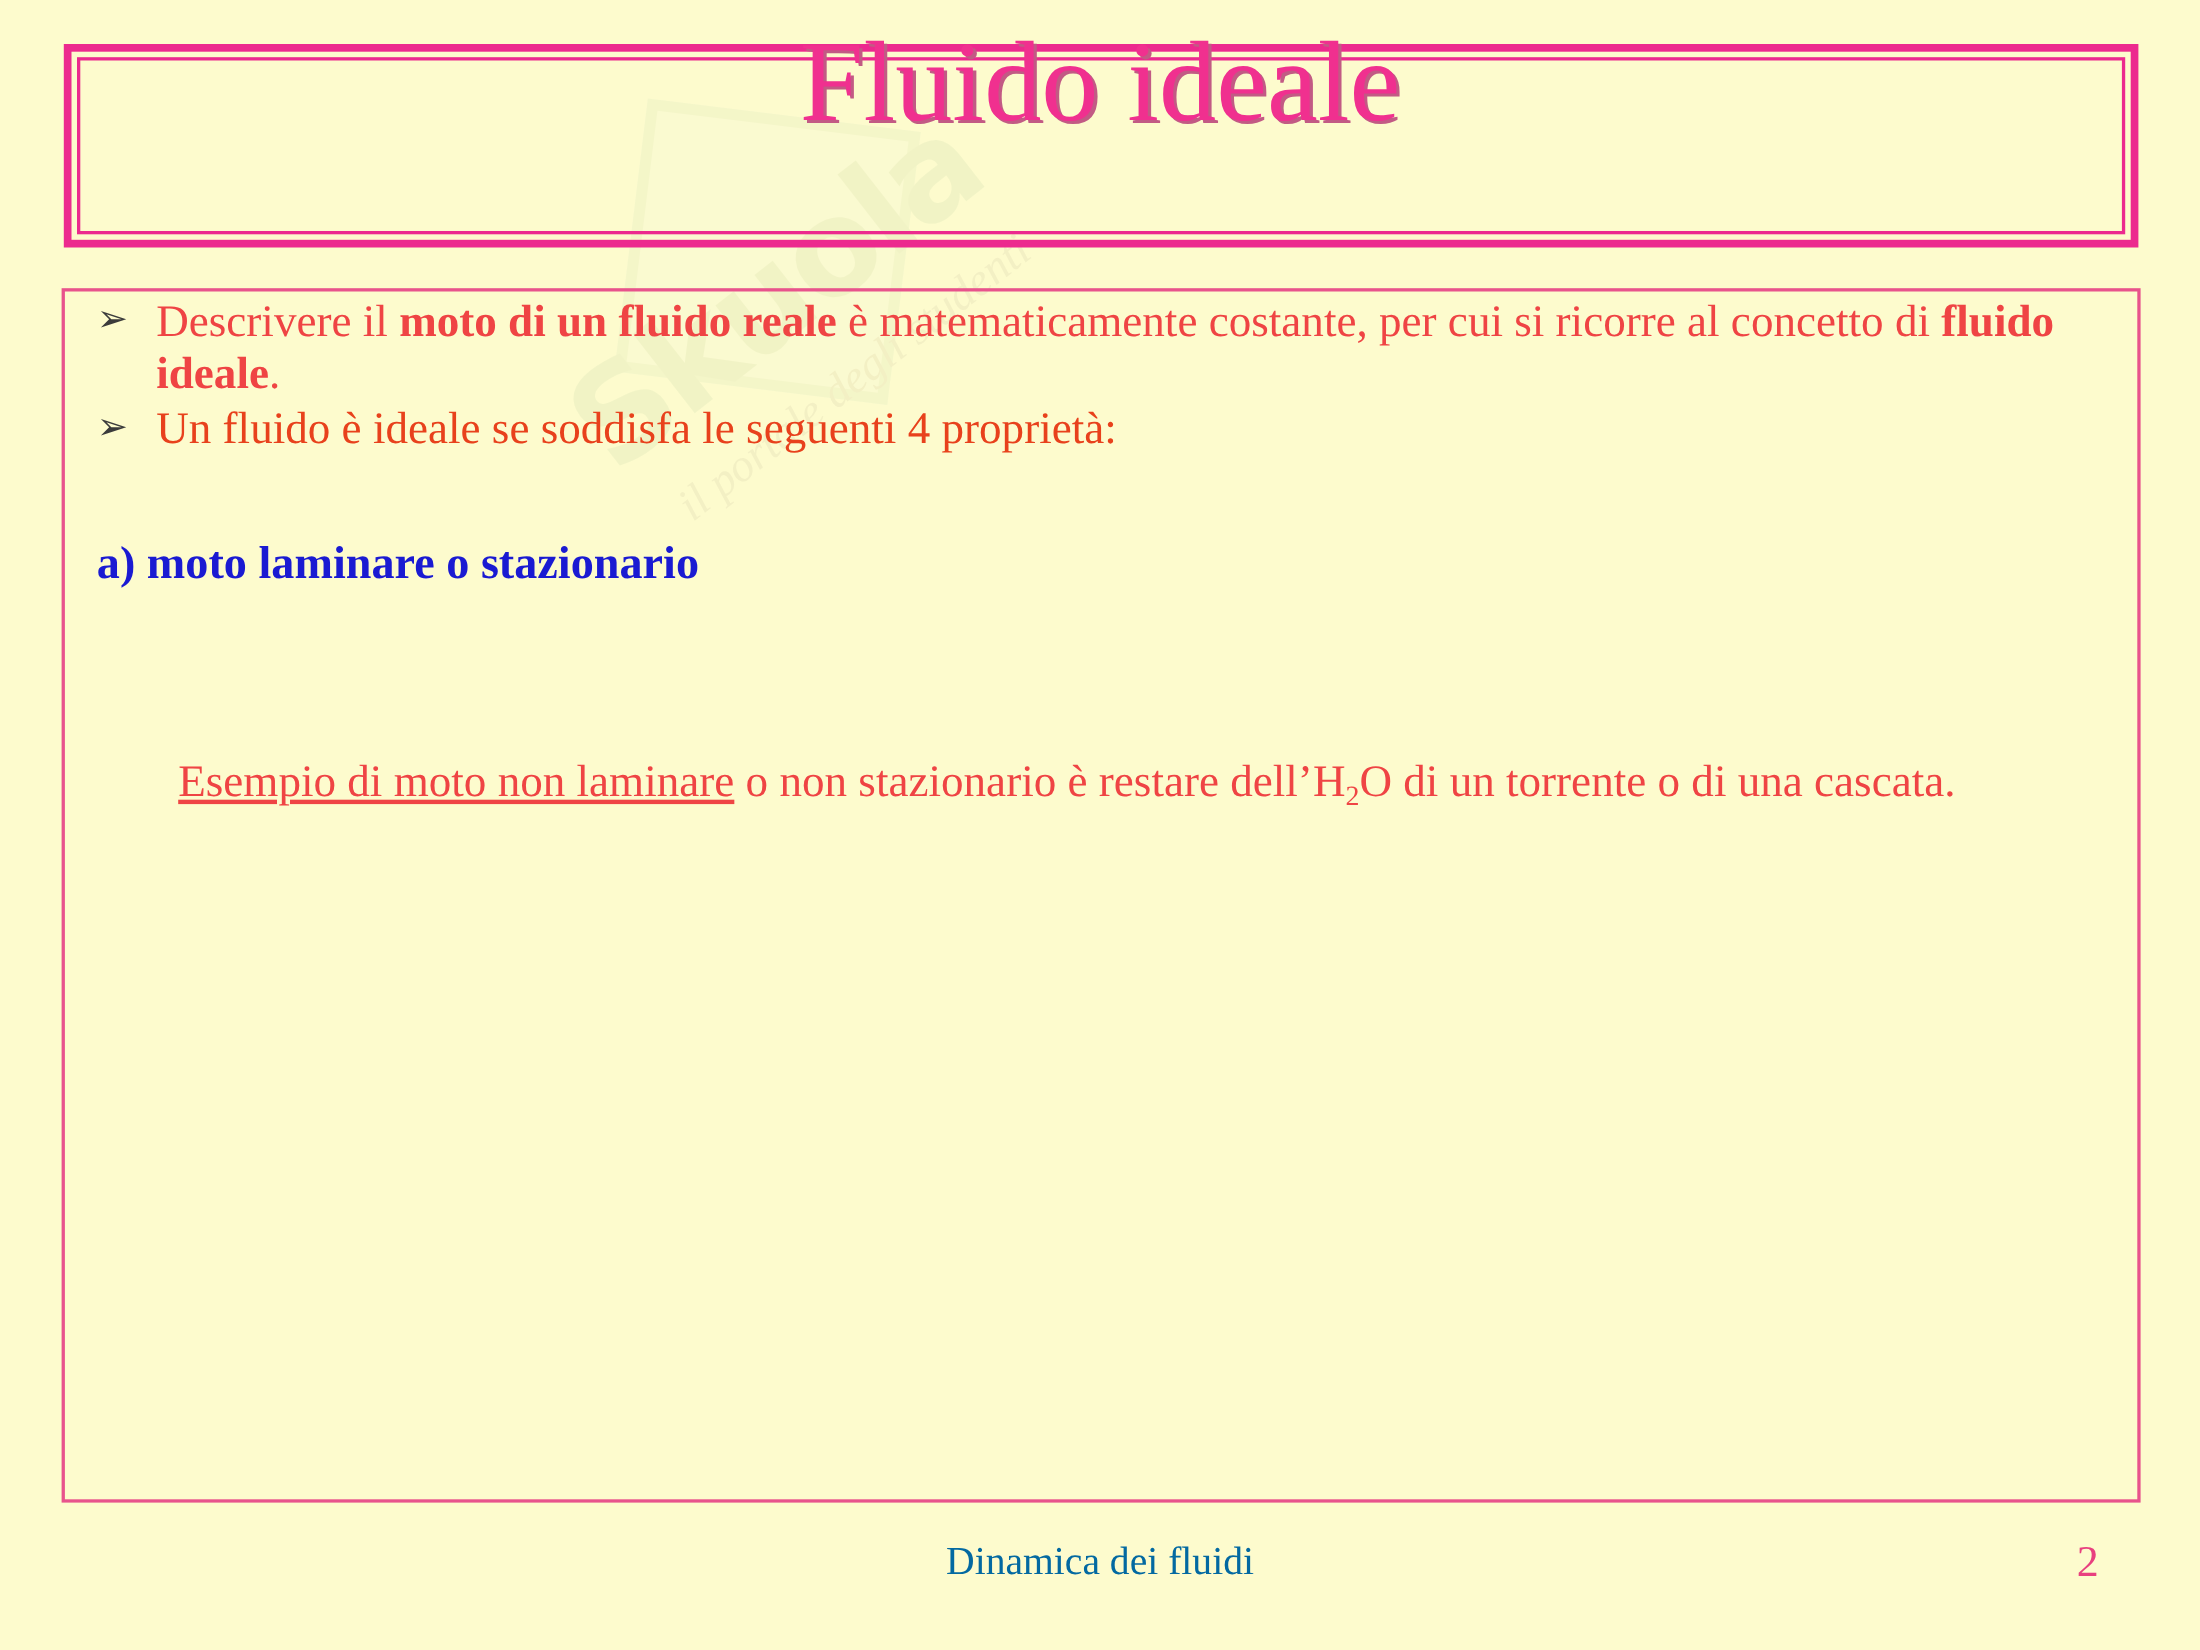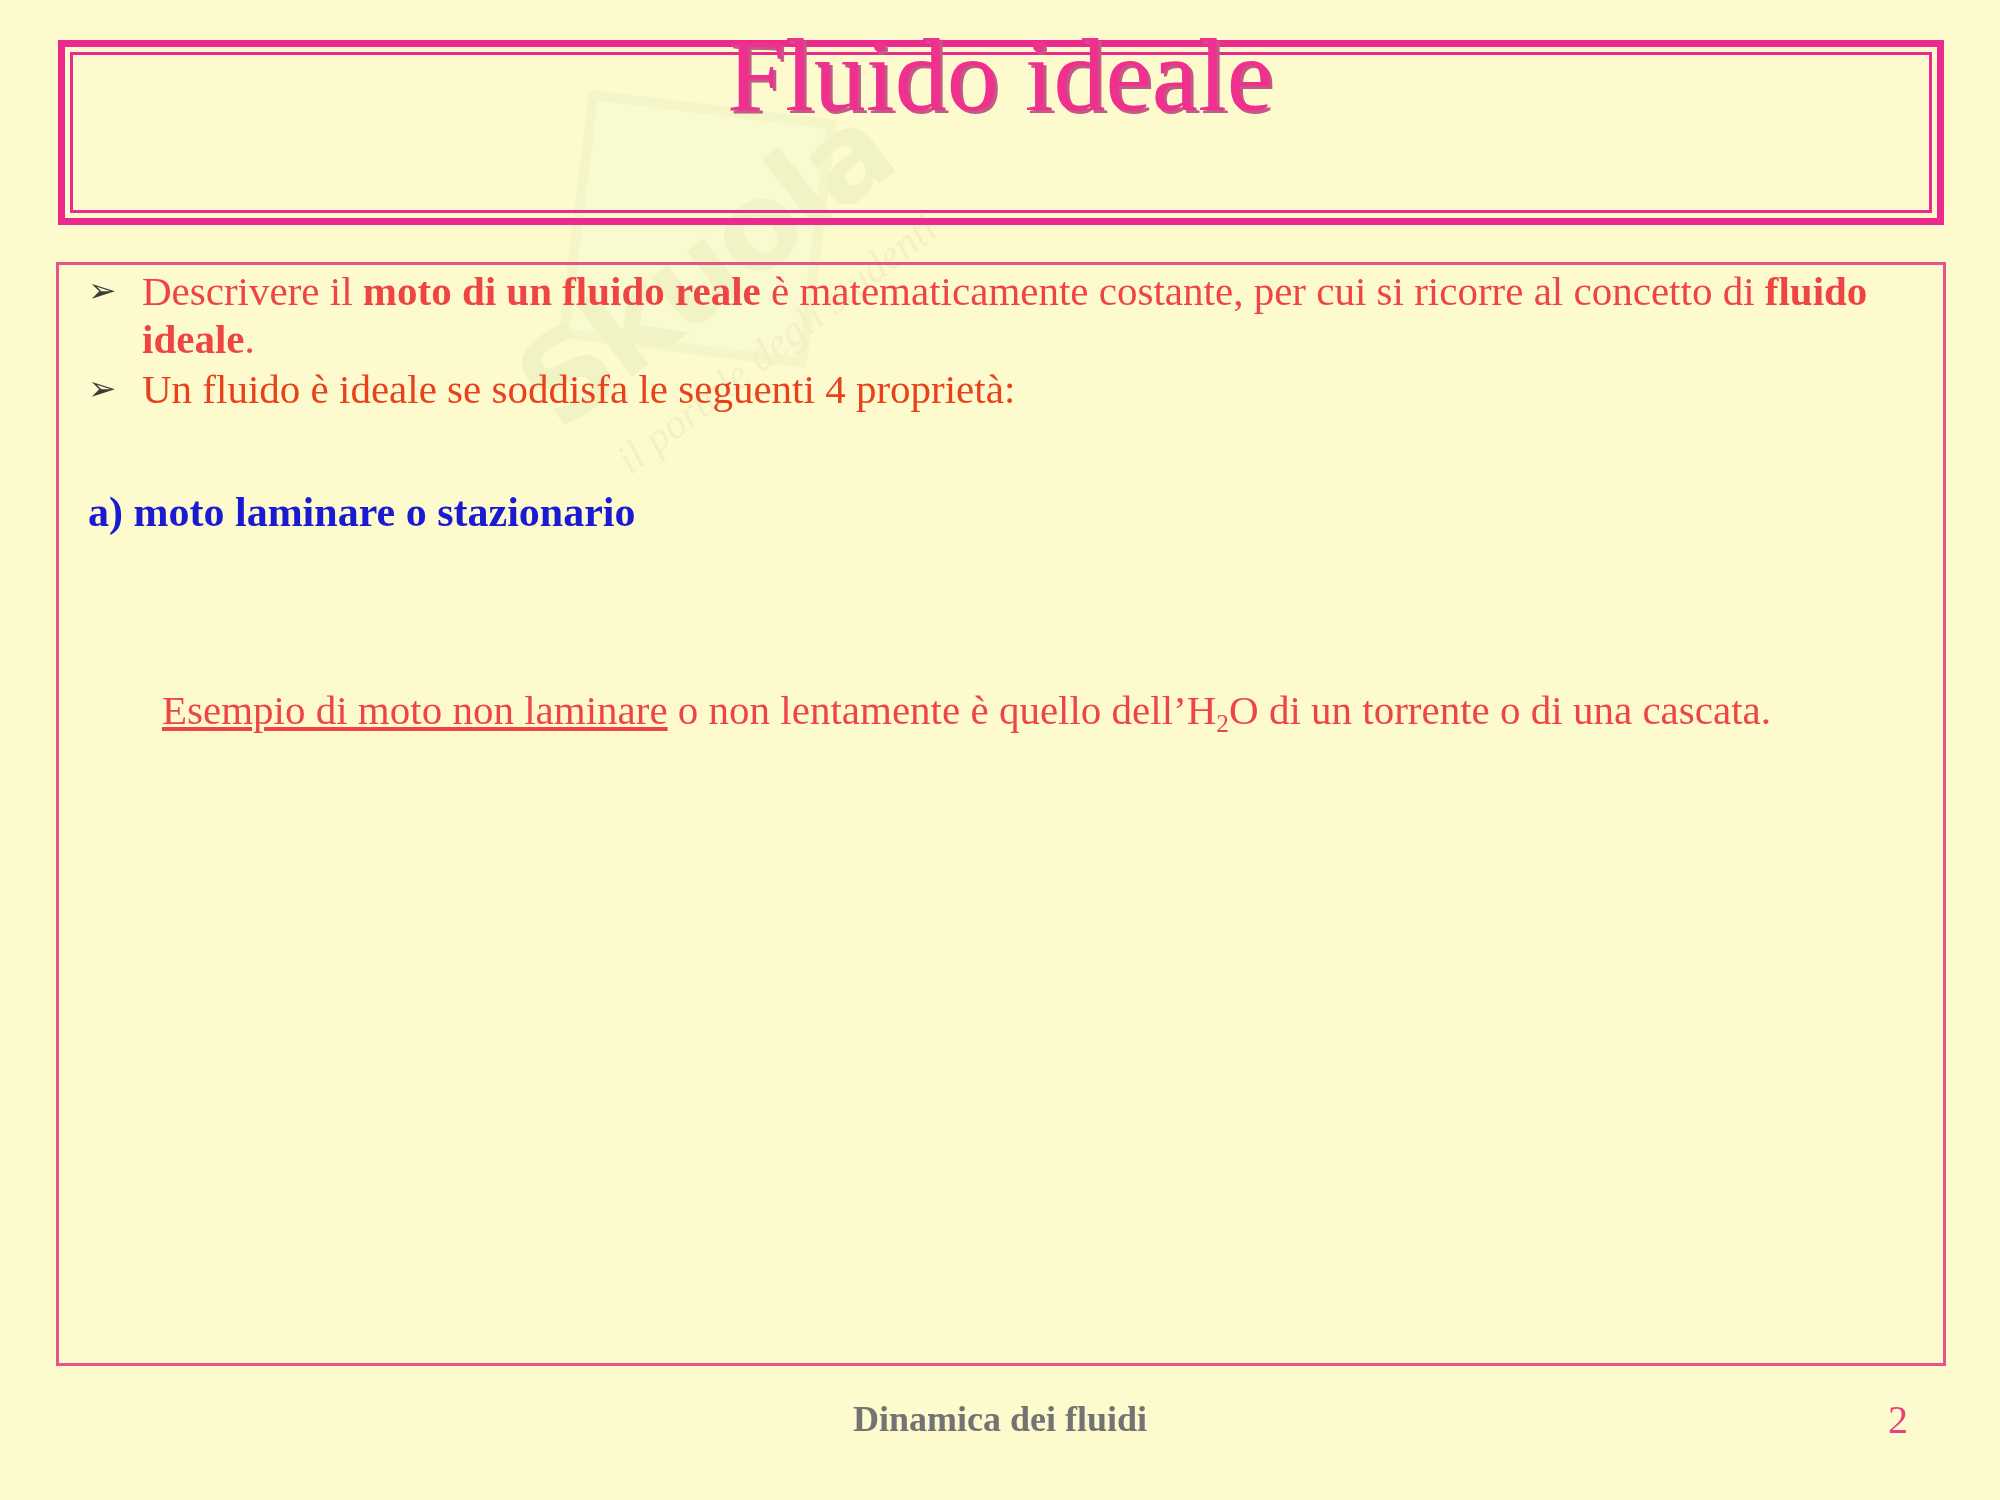--- a/index.html
+++ b/index.html
@@ -170,22 +170,22 @@
   .spacer-sm { height: 26px; }
 
   
   #footer-title {
     position: absolute;
     left: 0;
     right: 0;
     top: 1398px;
     text-align: center;
     font-size: 36px;
-    font-weight: bold;
-    color: #737373;
+    font-weight: normal;
+    color: #0369a1;
     z-index: 3;
   }
   #footer-page {
     position: absolute;
     right: 92px;
     top: 1396px;
     font-size: 40px;
     color: #e8407f;
     z-index: 3;
   }
@@ -228,20 +228,20 @@
 
 
     <div class="spacer-sm"></div>
 
 
     <div class="spacer-lg"></div>
 
 
     <div class="spacer-sm"></div>
 
-    <div class="para"><span class="dark ul">Esempio di moto non laminare</span><span class="dark"> o non lentamente è quello dell’H</span><sub class="dark">2</sub><span class="dark">O di un torrente o di una cascata.</span></div>
+    <div class="para"><span class="dark ul">Esempio di moto non laminare</span><span class="dark"> o non stazionario è restare dell’H</span><sub class="dark">2</sub><span class="dark">O di un torrente o di una cascata.</span></div>
 
   </div>
 
   <div id="footer-title">Dinamica dei fluidi</div>
   <div id="footer-page">2</div>
 
 </div>
 
 </body></html>

